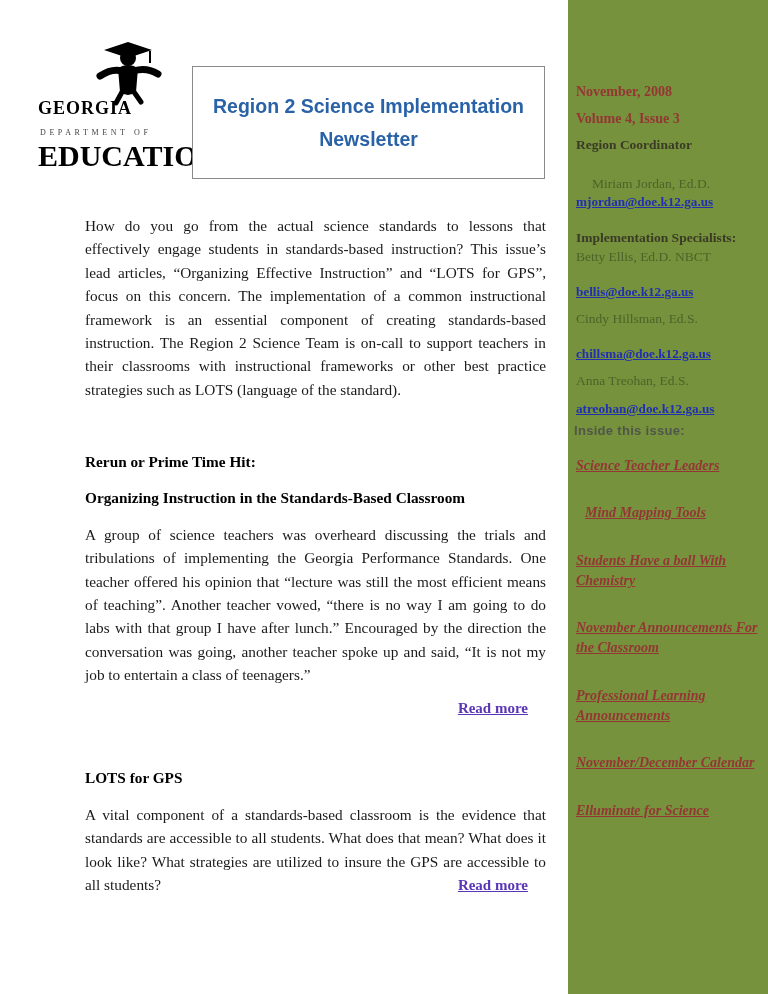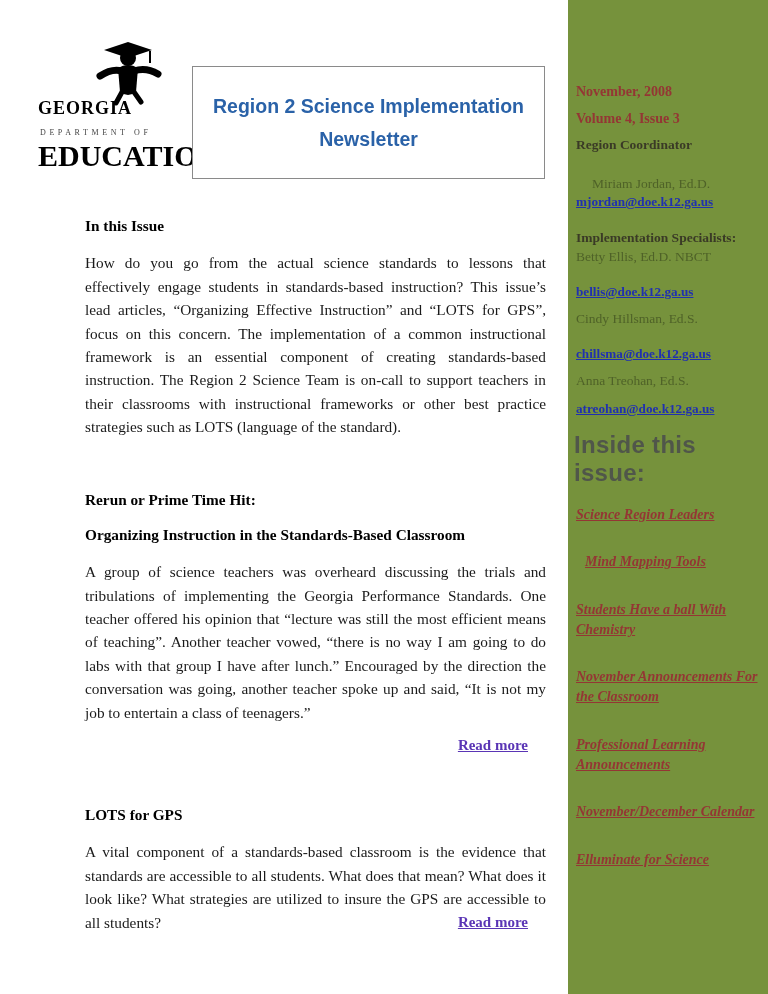--- a/index.html
+++ b/index.html
@@ -35,22 +35,22 @@
     text-decoration: underline; cursor: pointer;
   }
   .mb2 { margin-bottom: 2px; margin-left: 16px; }
   .mb8 { margin-bottom: 0; }
   .mb11 { margin-bottom: 11px; }
   .mb12 { margin-bottom: 12px; }
   .mb19 { margin-bottom: 19px; }
   .mb20 { margin-bottom: 20px; }
   .sb-inside {
     font-family: "Liberation Sans", sans-serif;
-    color: #50564A; font-weight: bold; font-size: 24px;
-    margin: 14px 0 18px -2px; letter-spacing: 0.3px;
+    color: #50564A; font-weight: bold; font-size: 13px;
+    margin: 6px 0 18px -2px; letter-spacing: 0.3px;
   }
   .toc-link {
     display: block;
     color: #943634; font-size: 14px; font-weight: bold; font-style: italic;
     text-decoration: underline; cursor: pointer;
     margin-bottom: 27px; line-height: 1.45;
   }
   .toc-link.indent { margin-left: 9px; }
 
   
@@ -130,21 +130,20 @@
     <div class="logo-dept">DEPARTMENT OF</div>
     <div class="logo-education">EDUCATION</div>
   </div>
 
   <div class="masthead">
     <div class="masthead-title">Region 2 Science Implementation</div>
     <div class="masthead-title">Newsletter</div>
   </div>
 
   <div class="main">
-    <h3 class="h-gap">In this Issue</h3>
     <p>How do you go from the actual science standards to lessons that effectively engage students in standards-based instruction?  This issue’s lead articles, “Organizing Effective Instruction” and “LOTS for GPS”, focus on this concern. The implementation of a common instructional framework is an essential component of creating standards-based instruction. The Region 2 Science Team is on-call to support teachers in their classrooms with instructional frameworks or other best practice strategies such as LOTS (language of the standard).</p>
 
     <div class="sec2">
       <h3 class="h-gap2">Rerun or Prime Time Hit:</h3>
       <h3 class="h-gap">Organizing Instruction in the Standards-Based Classroom</h3>
       <p>A group of science teachers was overheard discussing the trials and tribulations of implementing the Georgia Performance Standards. One teacher offered his opinion that “lecture was still the most efficient means of teaching”.   Another teacher vowed, “there is no way I am going to do labs with that group I have after lunch.”   Encouraged by the direction the conversation was going, another teacher spoke up and said, “It is not my job to entertain a class of teenagers.”</p>
       <div class="read-more-row">
         <a class="read-more">Read more</a>
       </div>
     </div>
@@ -172,21 +171,21 @@
     <a class="sb-email mb11">bellis@doe.k12.ga.us</a>
 
     <div class="sb-name mb19">Cindy Hillsman, Ed.S.</div>
     <a class="sb-email mb11">chillsma@doe.k12.ga.us</a>
 
     <div class="sb-name mb12">Anna Treohan, Ed.S.</div>
     <a class="sb-email mb8">atreohan@doe.k12.ga.us</a>
 
     <div class="sb-inside">Inside this issue:</div>
 
-    <a class="toc-link">Science Region Leaders</a>
+    <a class="toc-link">Science Teacher Leaders</a>
     <a class="toc-link indent">Mind Mapping Tools</a>
     <a class="toc-link">Students Have a ball With Chemistry</a>
     <a class="toc-link">November Announcements For the Classroom</a>
     <a class="toc-link">Professional Learning Announcements</a>
     <a class="toc-link">November/December Calendar</a>
     <a class="toc-link">Elluminate for Science</a>
   </aside>
 
 </div>
 

